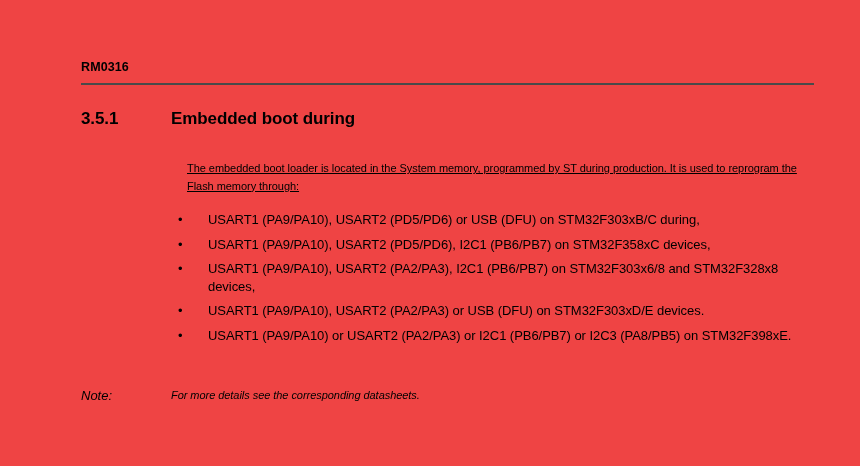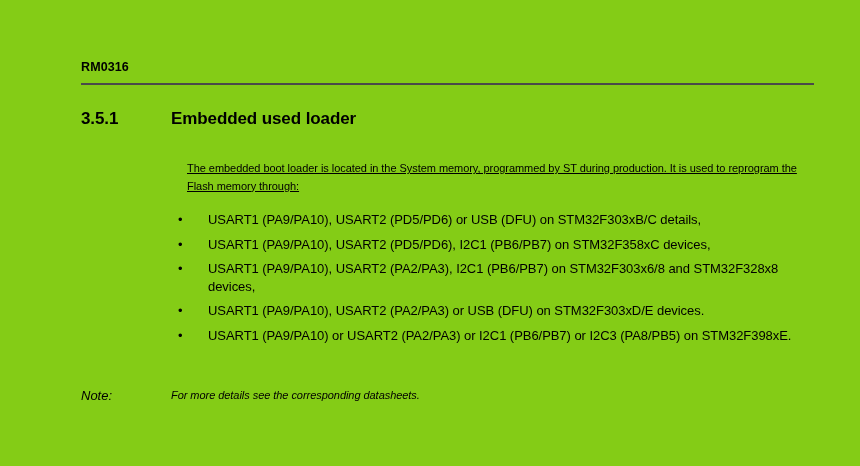--- a/index.html
+++ b/index.html
@@ -12,21 +12,21 @@
     height: 466px;
     overflow: hidden;
     font-family: "Liberation Sans", sans-serif;
     color: #000000;
     -webkit-font-smoothing: antialiased;
   }
   .page {
     position: relative;
     width: 860px;
     height: 466px;
-    background: #84cc16;
+    background: #ef4444;
   }
 
   
   .doc-header {
     position: absolute;
     left: 81px;
     top: 60px;
     width: 733px;
   }
   .doc-header .doc-id {
@@ -140,30 +140,30 @@
 
 <div class="page">
 
   <div class="doc-header">
     <span class="doc-id">RM0316</span>
   </div>
   <div class="header-rule"></div>
 
   <div class="section-heading">
     <span class="section-number">3.5.1</span>
-    <span class="section-title">Embedded used loader</span>
+    <span class="section-title">Embedded boot during</span>
   </div>
 
   <div class="body-block">
     <p class="body-paragraph">The embedded boot loader is located in the System memory, programmed by ST during production. It is used to reprogram the Flash memory through:</p>
 
     <ul class="bullet-list">
       <li class="bullet-item">
         <span class="bullet-glyph">•</span>
-        <span class="bullet-text">USART1 (PA9/PA10), USART2 (PD5/PD6) or USB (DFU) on STM32F303xB/C details,</span>
+        <span class="bullet-text">USART1 (PA9/PA10), USART2 (PD5/PD6) or USB (DFU) on STM32F303xB/C during,</span>
       </li>
       <li class="bullet-item">
         <span class="bullet-glyph">•</span>
         <span class="bullet-text">USART1 (PA9/PA10), USART2 (PD5/PD6), I2C1 (PB6/PB7) on STM32F358xC devices,</span>
       </li>
       <li class="bullet-item">
         <span class="bullet-glyph">•</span>
         <span class="bullet-text">USART1 (PA9/PA10), USART2 (PA2/PA3), I2C1 (PB6/PB7) on STM32F303x6/8 and STM32F328x8 devices,</span>
       </li>
       <li class="bullet-item">

